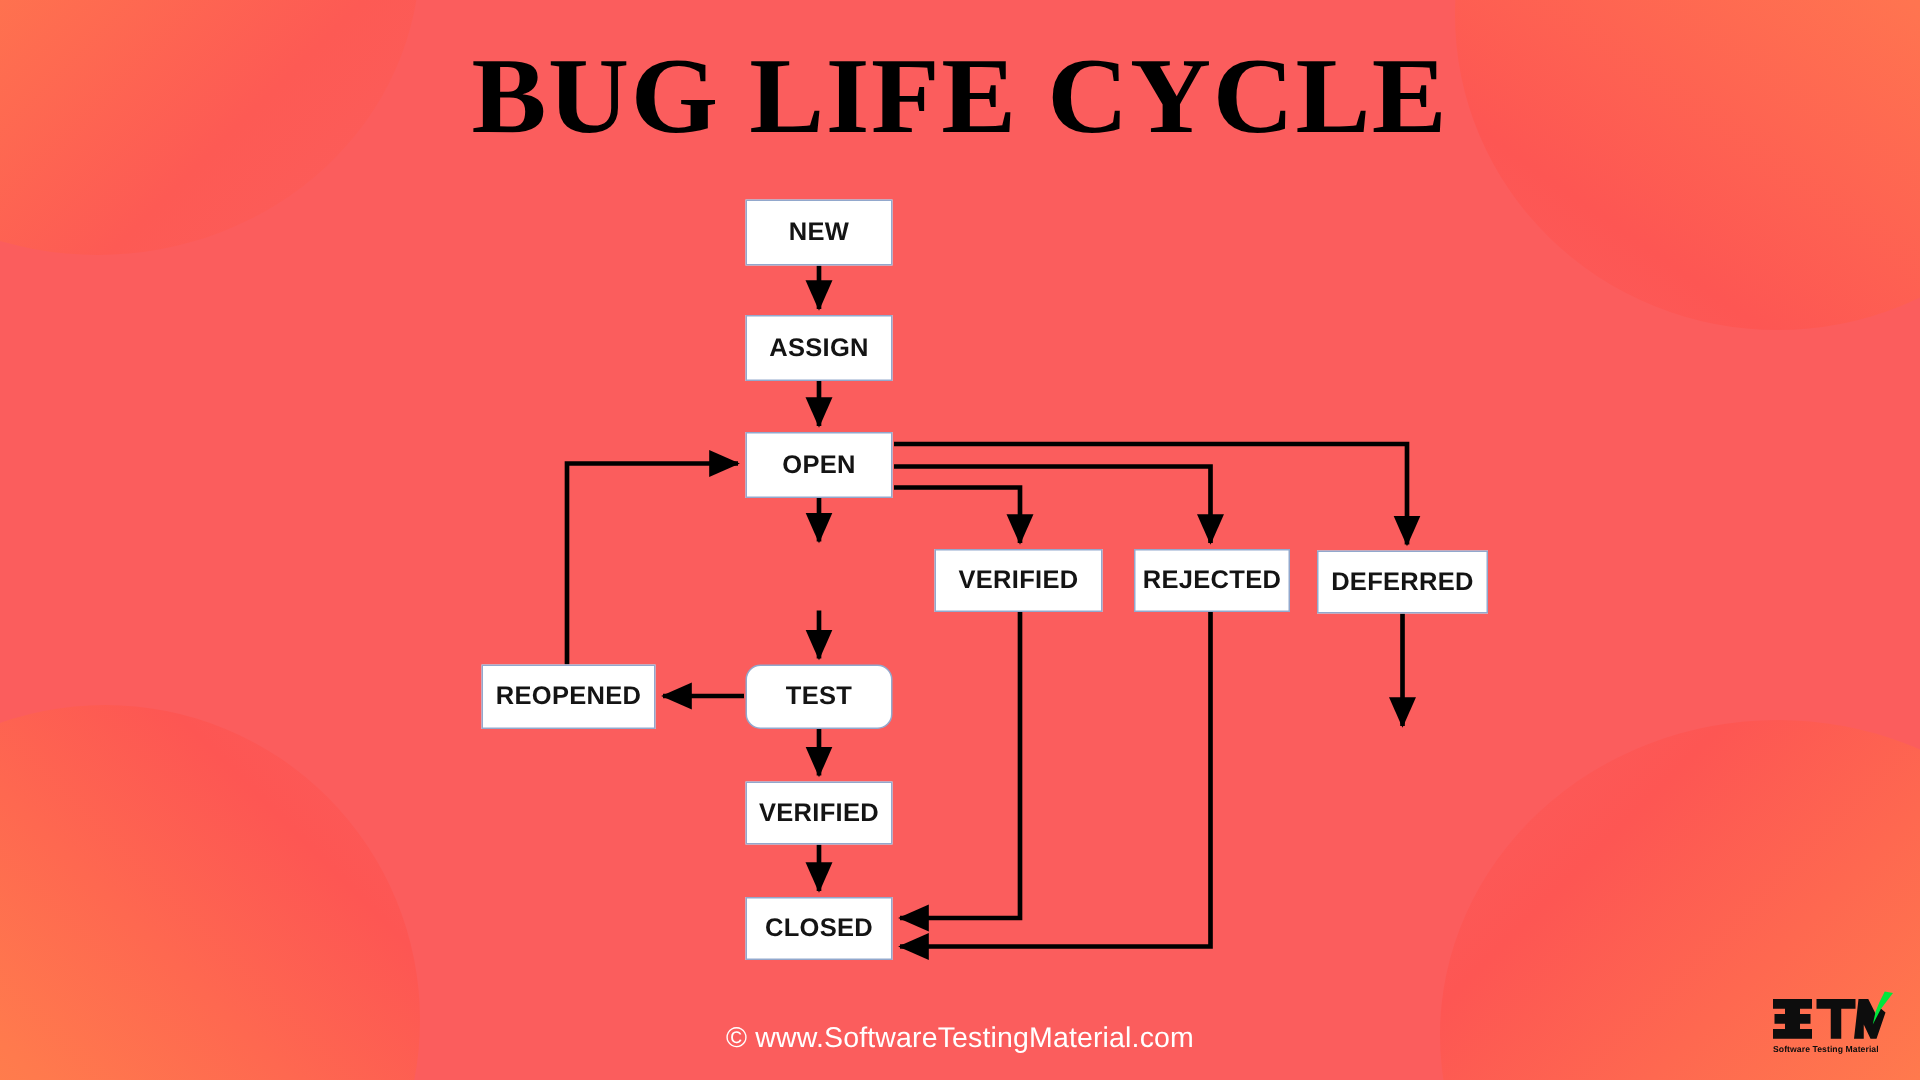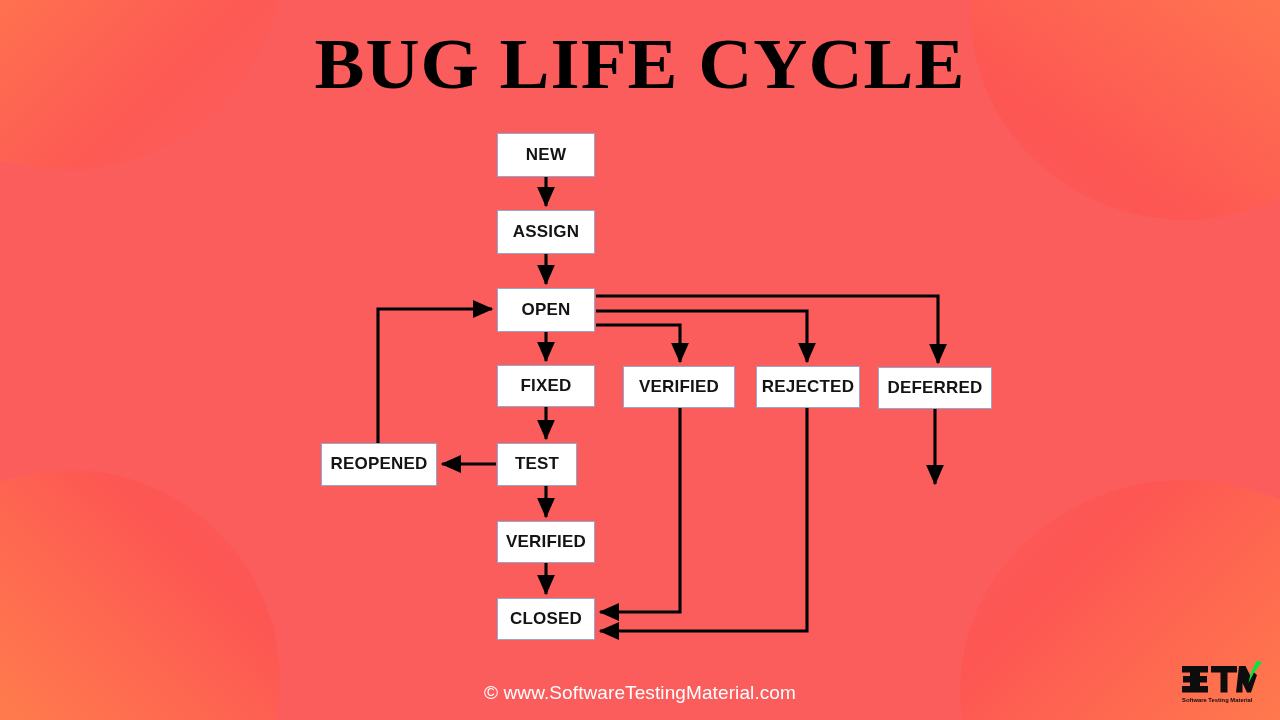--- a/index.html
+++ b/index.html
@@ -186,26 +186,25 @@
 
         <path d="M807,408 L807,631 L600,631"></path>
 
         <path d="M935,409 L935,484"></path>
       </g>
     </svg>
 
     <div class="node" style="left:497px; top:133px; width:98px;  height:44px;">NEW</div>
     <div class="node" style="left:497px; top:210px; width:98px;  height:44px;">ASSIGN</div>
     <div class="node" style="left:497px; top:288px; width:98px;  height:44px;">OPEN</div>
-    <div class="node" style="left:497px; top:365px; width:98px;  height:42px;">FIXED</div>
     <div class="node" style="left:623px; top:366px; width:112px; height:42px;">VERIFIED</div>
     <div class="node" style="left:756px; top:366px; width:104px; height:42px;">REJECTED</div>
     <div class="node" style="left:878px; top:367px; width:114px; height:42px;">DEFERRED</div>
     <div class="node" style="left:321px; top:443px; width:116px; height:43px;">REOPENED</div>
-    <div class="node" style="left:497px; top:443px; width:80px;  height:43px;">TEST</div>
+    <div class="node" style="left:497px; top:443px; width:98px;  height:43px;border-radius:10px;">TEST</div>
     <div class="node" style="left:497px; top:521px; width:98px;  height:42px;">VERIFIED</div>
     <div class="node" style="left:497px; top:598px; width:98px;  height:42px;">CLOSED</div>
 
   </div>
 
   <div id="footer">© www.SoftwareTestingMaterial.com</div>
 
   <svg id="logo" viewBox="0 0 172 88">
     <g fill="#0d0d0d">
       <path d="M8,12 h52 v13 h-36 v7 h34 v13 h-34 v7 h36 v13 h-52 v-13 h36 v-7 h-34 v-13 h34 v-7 h-36 z"></path>

